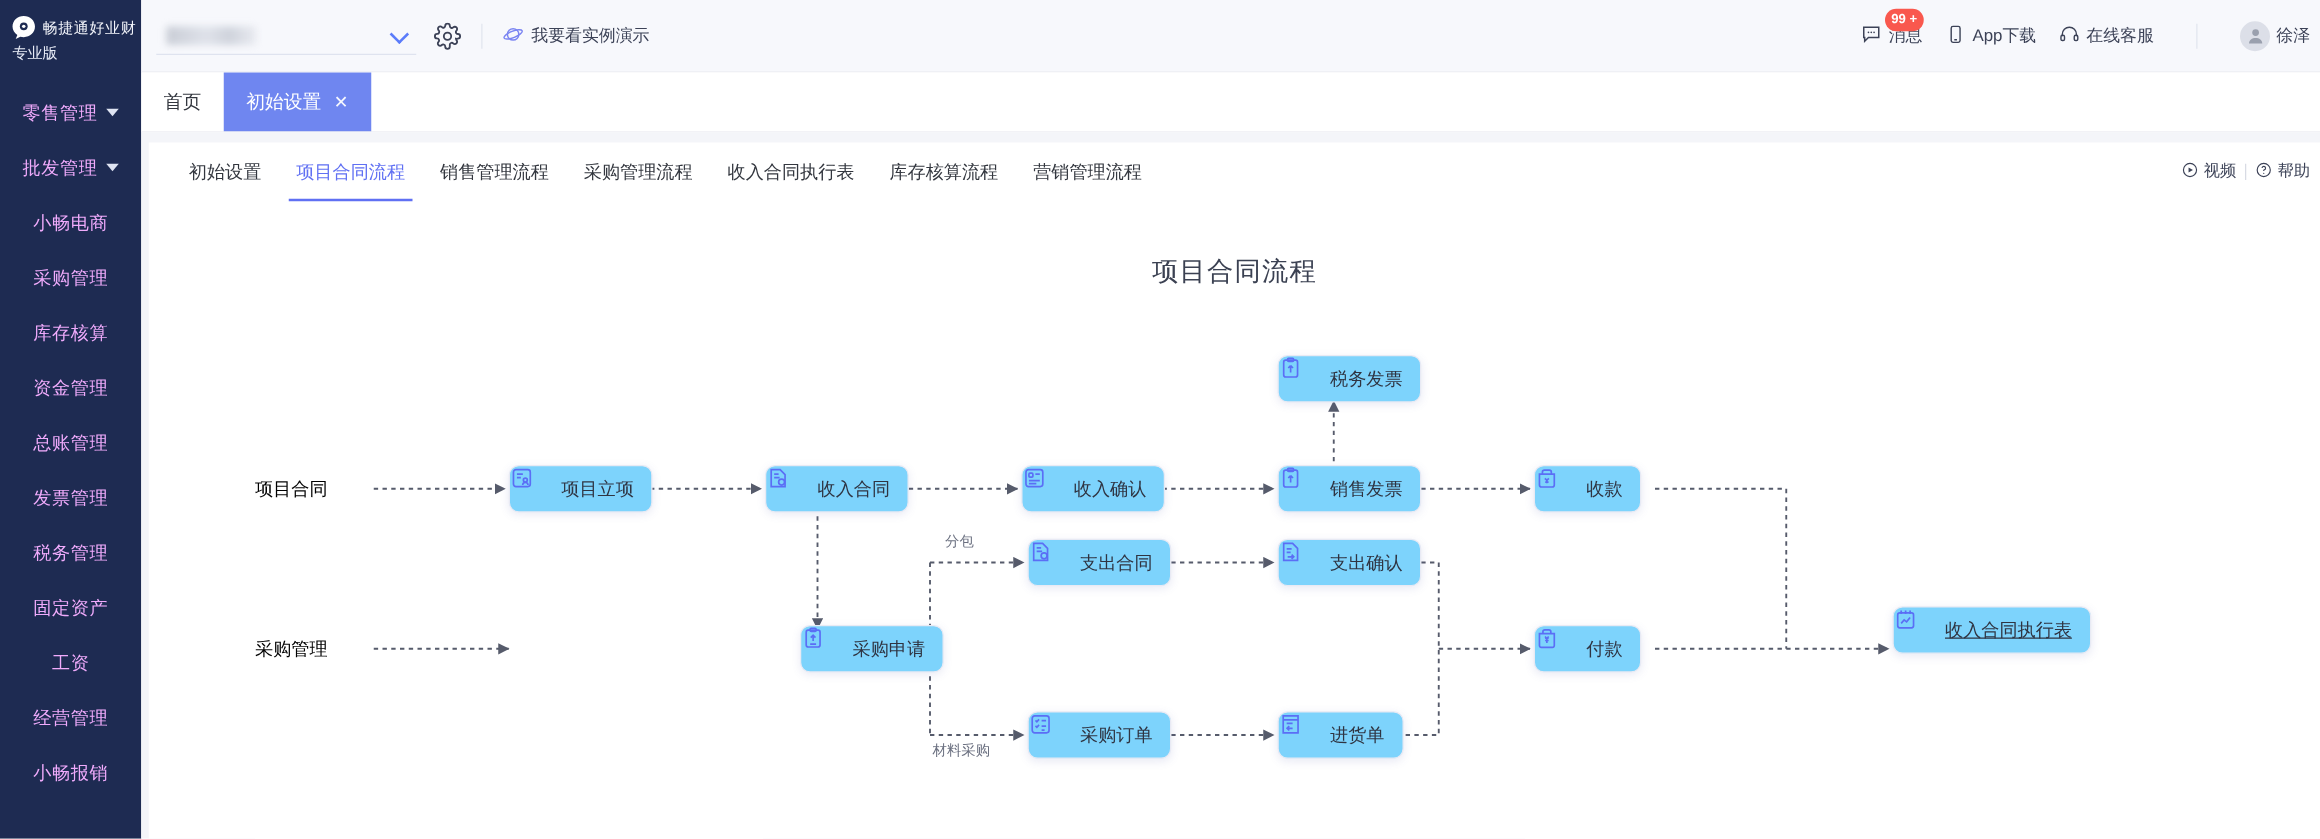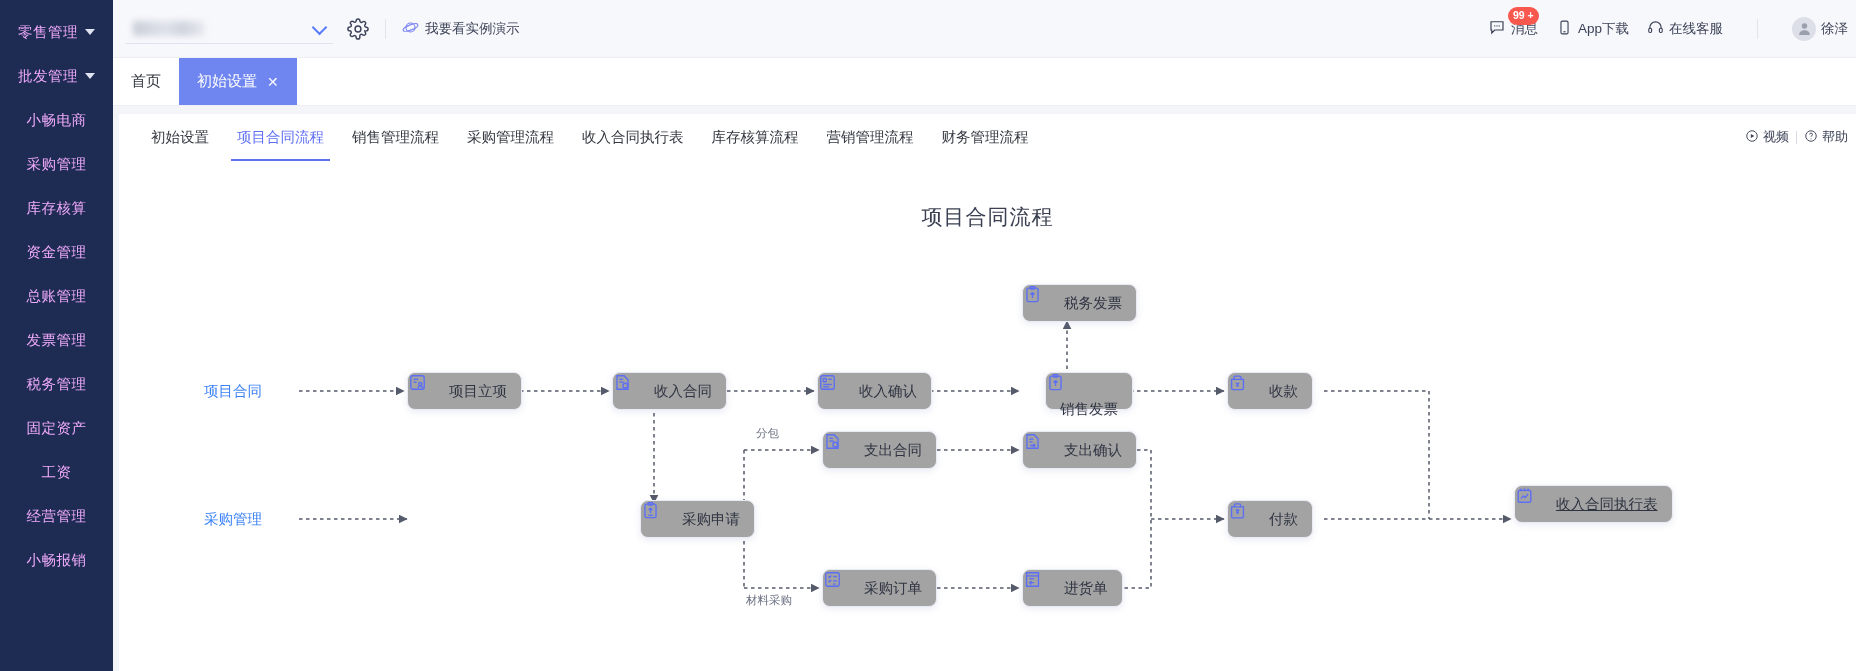--- a/index.html
+++ b/index.html
@@ -122,40 +122,53 @@
     text-align: center; font-size: 21px; color: #3b4152;
     margin-top: 42px; letter-spacing: 1px;
   }
 
   
   .canvas { position: relative; width: 100%; height: 420px; margin-top: 10px; }
   .canvas svg { position: absolute; left: 0; top: 0; }
 
   .node {
     position: absolute; height: 38px;
-    background: #a3a3a3; border: 1px solid #e8eaf4; border-radius: 8px;
+    background: #7dd3fc; border: 1px solid #e8eaf4; border-radius: 8px;
     box-shadow: 0 2px 7px rgba(92,104,175,.13);
     display: flex; align-items: center; gap: 8px;
     padding: 0 14px; cursor: pointer; white-space: nowrap;
     font-size: 14.5px; color: #2f3442;
   }
   .node .nicon { width: 19px; height: 19px; flex: none; display: block; }
   .lane-label {
-    position: absolute; font-size: 14.5px; color: #3b82f6; white-space: nowrap;
+    position: absolute; font-size: 14.5px; color: #000000; white-space: nowrap;
   }
   .edge-label {
     position: absolute; font-size: 11.5px; color: #6b7080; white-space: nowrap;
   }
 </style>
 </head>
 <body>
 
 <div id="app">
 
   <div class="sidebar">
+    <div class="brand">
+      <div class="brand-row">
+        <span class="brand-logo">
+          <svg viewBox="0 0 24 24" width="22" height="22">
+            <path d="M12 2C6.5 2 2.2 6 2.2 11.2c0 3 1.6 5.7 4.2 7.4L5 22l4-1.9c1 .2 2 .3 3 .3 5.5 0 9.8-4 9.8-9.2S17.5 2 12 2z" fill="#fff"></path>
+            <circle cx="12" cy="11" r="3.4" fill="#1e2b52"></circle>
+            <circle cx="12" cy="11" r="1.5" fill="#fff"></circle>
+          </svg>
+        </span>
+        <span class="brand-name">畅捷通好业财</span>
+      </div>
+      <div class="brand-sub">专业版</div>
+    </div>
 
     <div class="nav-list">
       <div class="nav-item">
         <span>零售管理</span>
         <span class="nav-caret"></span>
       </div>
       <div class="nav-item">
         <span>批发管理</span>
         <span class="nav-caret"></span>
       </div>
@@ -297,23 +310,20 @@
         </div>
         <div class="subtab">
           <span>收入合同执行表</span>
         </div>
         <div class="subtab">
           <span>库存核算流程</span>
         </div>
         <div class="subtab">
           <span>营销管理流程</span>
         </div>
-        <div class="subtab">
-          <span>财务管理流程</span>
-        </div>
 
         <div class="subtabs-right">
           <span class="mini-link">
             <span>
               <svg viewBox="0 0 24 24" width="14" height="14" fill="none" stroke="#3c4257" stroke-width="1.6">
                 <circle cx="12" cy="12" r="9"></circle>
                 <path d="M10 8.5l6 3.5-6 3.5z" fill="#3c4257" stroke="none"></path>
               </svg>
             </span>
             <span>视频</span>
@@ -412,21 +422,21 @@
               <rect x="3.5" y="3.5" width="17" height="17" rx="2.5"></rect>
               <rect x="6.5" y="7" width="4" height="4" rx="1"></rect>
               <line x1="13" y1="8" x2="17.5" y2="8"></line>
                 <line x1="6.5" y1="14.5" x2="17.5" y2="14.5"></line>
               <line x1="6.5" y1="17.5" x2="14" y2="17.5"></line>
             </svg>
           </span>
           <span>收入确认</span>
         </div>
 
-        <div class="node" style="left:926px; top:131px;flex-direction:column;">
+        <div class="node" style="left:903px; top:131px;">
           <span class="nicon">
             <svg viewBox="0 0 24 24" width="19" height="19" fill="none" stroke="#5b6ef5" stroke-width="1.7">
               <rect x="5" y="4" width="14" height="17" rx="2"></rect>
               <rect x="9" y="2" width="6" height="3.2" rx="1"></rect>
               <path d="M12 9.5v7M12 9.5l-2.4 2.4M12 9.5l2.4 2.4"></path>
             </svg>
           </span>
           <span>销售发票</span>
         </div>
 

